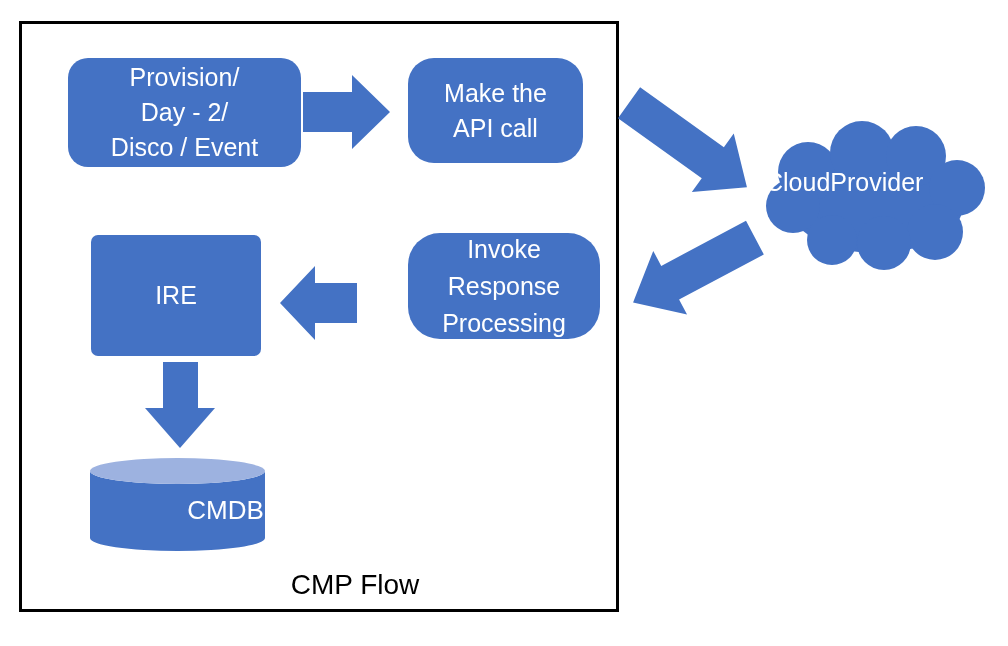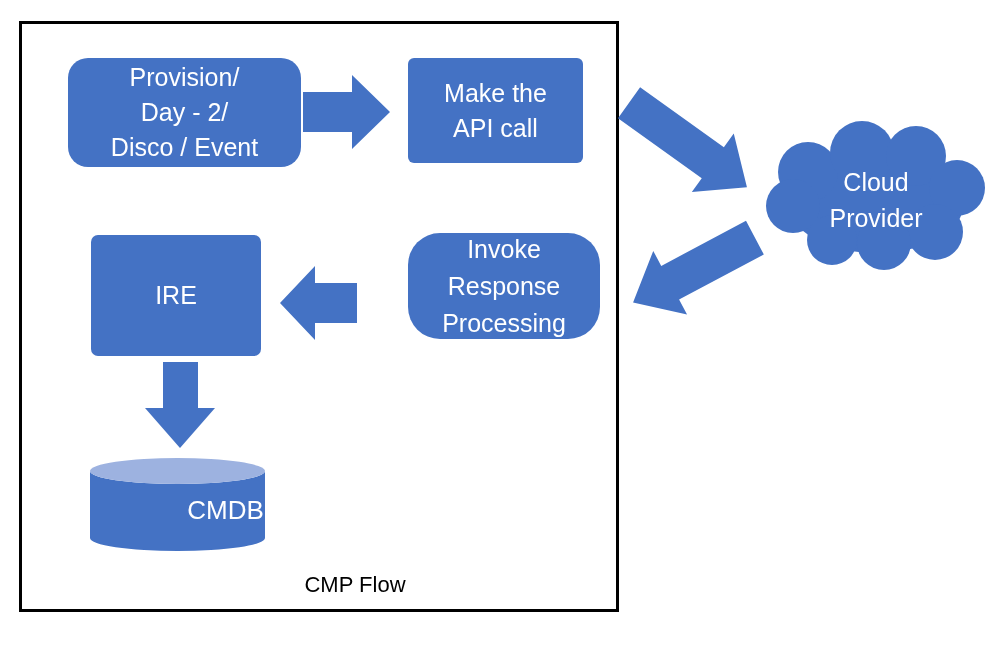--- a/index.html
+++ b/index.html
@@ -16,36 +16,36 @@
     background: transparent;
   }
   svg.layer { position: absolute; left: 0; top: 0; width: 1008px; height: 646px; }
   .node {
     position: absolute; display: flex; flex-direction: column;
     justify-content: center; align-items: center; text-align: center;
     background: var(--shape-fill, #4472C4); color: var(--text-light, #fff);
     font-size: 25px; line-height: 35px;
   }
   #node-provision { left: 68px;  top: 58px;  width: 233px; height: 109px; border-radius: 20px; }
-  #node-make-api  { left: 408px; top: 58px;  width: 175px; height: 105px; border-radius: 6px; }
+  #node-make-api  { left: 408px; top: 58px;  width: 175px; height: 105px; border-radius: 26px; }
   #node-invoke    { left: 408px; top: 233px; width: 192px; height: 106px; border-radius: 32px; line-height: 37px; }
   #node-ire       { left: 91px;  top: 235px; width: 170px; height: 121px; border-radius: 7px; }
   .cloud-label {
     position: absolute; left: 765px; top: 164px; width: 222px;
-    display: flex; flex-direction: column; align-items: center; text-align: center;
+    display: flex; align-items: center; text-align: center;
     color: var(--text-light, #fff); font-size: 25px; line-height: 36px;
   }
   .cmdb-label {
     position: absolute; left: 90px; top: 496px; width: 175px;
     text-align: center; color: var(--text-light, #fff); font-size: 26px; line-height: 28px; margin-left: 48px;
   }
   .caption {
     position: absolute; left: 19px; top: 570px; width: 672px;
     text-align: center; color: var(--caption-color, #000);
-    font-size: 22px; line-height: 30px;
+    font-size: 28px; line-height: 30px;
   }
 </style>
 </head>
 <body>
 
 <div class="canvas">
 
   <div class="frame"></div>
 
   <svg class="layer" viewBox="0 0 1008 646" aria-hidden="true">

